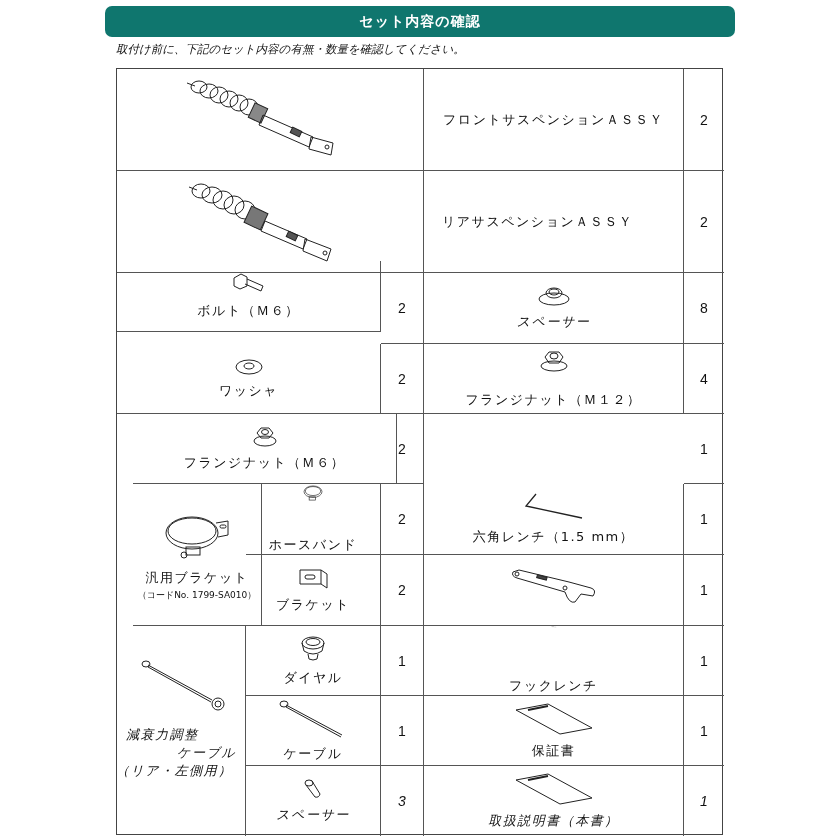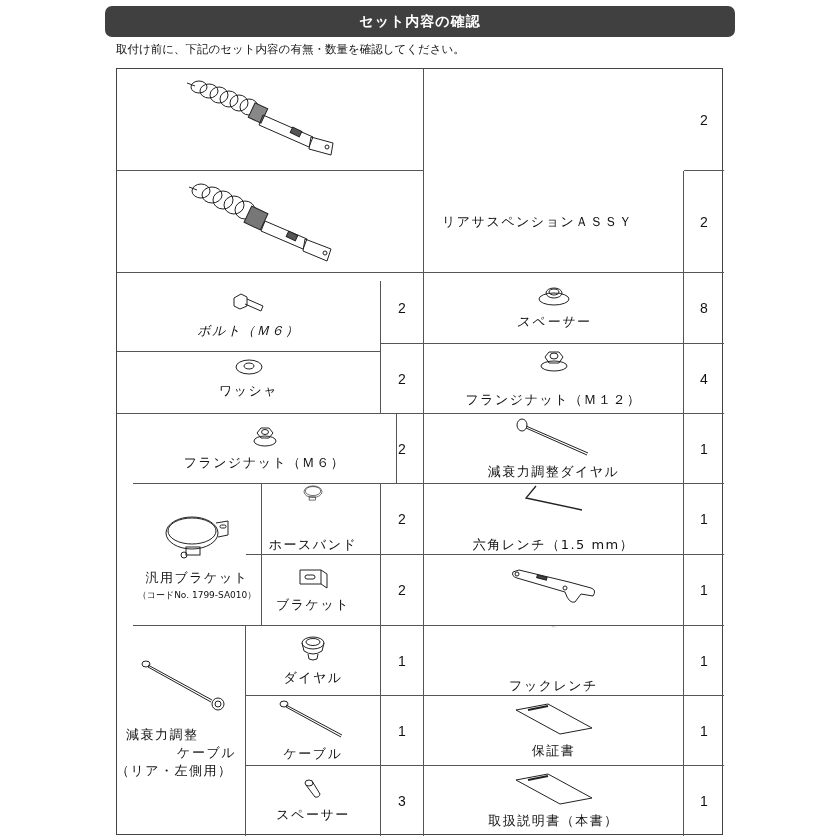--- a/index.html
+++ b/index.html
@@ -1,27 +1,27 @@
 <!DOCTYPE html>
 <html><head>
 <meta charset="utf-8">
 <style>
   html, body { margin:0; padding:0; background:#ffffff; }
   body { width:840px; height:840px; position:relative; overflow:hidden;
          font-family:"DejaVu Sans", "Liberation Sans", sans-serif; color:#111; }
   .header { position:absolute; left:105px; top:6px; width:630px; height:31px;
-            background:#404040; border-radius:7px; color:#fff; font-weight:bold;
+            background:#0f766e; border-radius:7px; color:#fff; font-weight:bold;
             font-size:14px; display:flex; align-items:center; justify-content:center; letter-spacing:1px; }
-  .intro { position:absolute; left:116px; top:42px; font-size:11.5px; color:#111; }
+  .intro { position:absolute; left:116px; top:42px; font-size:11.5px; color:#111;font-style:italic; }
   .grid { position:absolute; left:116px; top:68px; width:607px; height:767px;
           border:1px solid #444; box-sizing:border-box; }
   .cell { position:absolute; box-sizing:border-box; border-right:1px solid #555; border-bottom:1px solid #555;
           display:flex; flex-direction:column; align-items:center; justify-content:center; }
   .cell.noR { border-right:none; }
-  .cell.noB { border-bottom:none; }
+  .cell.noB { border-bottom:none;font-style:italic; }
   .lbl { font-size:13px; letter-spacing:1.5px; white-space:nowrap; }
   .qty { font-size:14px; font-family:"Liberation Sans Narrow","Liberation Sans", sans-serif; }
   .sub { font-size:9px; letter-spacing:0; margin-top:2px; }
   svg { display:block; }
   .ico { margin-bottom:6px; }
 </style>
 </head>
 <body>
 
 <div class="header">
@@ -42,20 +42,23 @@
           <ellipse cx="54" cy="28" rx="9" ry="8"></ellipse>
         <ellipse cx="64" cy="32" rx="9" ry="8"></ellipse>
         <rect x="66" y="30" width="14" height="16" fill="#888" transform="rotate(25 73 38)"></rect>
         <path d="M78 40 L128 62 L124 72 L74 50 Z"></path>
         <rect x="106" y="54" width="10" height="6" fill="#555" transform="rotate(25 111 57)"></rect>
         <path d="M126 62 L148 68 L146 80 L124 74 Z"></path>
         <circle cx="142" cy="72" r="2"></circle>
       </g>
     </svg>
   </div>
+  <div class="cell" style="left:307px;top:0;width:260px;height:102px;">
+    <span class="lbl">フロントサスペンションＡＳＳＹ</span>
+  </div>
   <div class="cell noR" style="left:567px;top:0;width:40px;height:102px;">
     <span class="qty">2</span>
   </div>
 
   <div class="cell" style="left:0;top:102px;width:307px;height:102px;">
     <svg width="170" height="90" viewBox="0 0 170 90">
       <g fill="none" stroke="#222" stroke-width="1">
         <ellipse cx="16" cy="14" rx="9" ry="7"></ellipse>
         <line x1="4" y1="10" x2="12" y2="13"></line>
         <ellipse cx="27" cy="18" rx="10" ry="8"></ellipse>
@@ -70,21 +73,21 @@
       </g>
     </svg>
   </div>
   <div class="cell" style="left:307px;top:102px;width:260px;height:102px;align-items:flex-start;padding-left:18px;">
     <span class="lbl">リアサスペンションＡＳＳＹ</span>
   </div>
   <div class="cell noR" style="left:567px;top:102px;width:40px;height:102px;">
     <span class="qty">2</span>
   </div>
 
-  <div class="cell" style="left:0;top:212px;width:264px;height:71px;font-style:italic;">
+  <div class="cell" style="left:0;top:192px;width:264px;height:71px;">
     <svg class="ico" width="36" height="24" viewBox="0 0 36 24">
       <g fill="none" stroke="#222">
           <path d="M3 6 L10 2 L16 5 L16 14 L9 17 L3 14 Z"></path>
           <path d="M16 7 L32 14 L30 19 L14 12"></path>
         </g>
     </svg>
     <span class="lbl">ボルト（Ｍ６）</span>
   </div>
   <div class="cell" style="left:264px;top:204px;width:43px;height:71px;">
     <span class="qty">2</span>
@@ -134,30 +137,20 @@
       <g fill="none" stroke="#222">
           <ellipse cx="13" cy="15" rx="11" ry="5"></ellipse>
           <path d="M5 7 L9 2 L17 2 L21 7 L17 12 L9 12 Z"></path>
           <ellipse cx="13" cy="6" rx="3.5" ry="2.5"></ellipse>
         </g>
     </svg>
     <span class="lbl">フランジナット（Ｍ６）</span>
   </div>
   <div class="cell" style="left:264px;top:345px;width:43px;height:70px;">
     <span class="qty">2</span>
-  </div>
-  <div class="cell" style="left:307px;top:345px;width:260px;height:70px;">
-    <svg class="ico" width="80" height="40" viewBox="0 0 80 40">
-      <g fill="none" stroke="#222">
-          <ellipse cx="8" cy="8" rx="5" ry="6"></ellipse>
-          <line x1="12" y1="9" x2="74" y2="36"></line>
-          <line x1="12" y1="11" x2="73" y2="38"></line>
-        </g>
-    </svg>
-    <span class="lbl">減衰力調整ダイヤル</span>
   </div>
   <div class="cell noR" style="left:567px;top:345px;width:40px;height:70px;">
     <span class="qty">1</span>
   </div>
 
   <div class="cell" style="left:16px;top:415px;width:129px;height:142px;">
     <svg class="ico" width="70" height="56" viewBox="0 0 70 56">
       <g fill="none" stroke="#222">
           <ellipse cx="30" cy="26" rx="26" ry="16"></ellipse>
           <ellipse cx="30" cy="24" rx="24" ry="13"></ellipse>
@@ -176,21 +169,21 @@
           <ellipse cx="16" cy="12" rx="14" ry="9"></ellipse>
           <ellipse cx="16" cy="11" rx="12" ry="7"></ellipse>
           <rect x="10" y="20" width="10" height="5"></rect>
         </g>
     </svg>
     <span class="lbl">ホースバンド</span>
   </div>
   <div class="cell" style="left:264px;top:415px;width:43px;height:71px;">
     <span class="qty">2</span>
   </div>
-  <div class="cell" style="left:307px;top:415px;width:260px;height:71px;justify-content:space-between;">
+  <div class="cell" style="left:307px;top:415px;width:260px;height:71px;">
     <svg class="ico" width="64" height="30" viewBox="0 0 64 30">
       <g fill="none" stroke="#222" stroke-width="1.3">
           <path d="M14 2 L4 14 L60 26"></path>
         </g>
     </svg>
     <span class="lbl">六角レンチ（1.5 mm）</span>
   </div>
   <div class="cell noR" style="left:567px;top:415px;width:40px;height:71px;">
     <span class="qty">1</span>
   </div>

